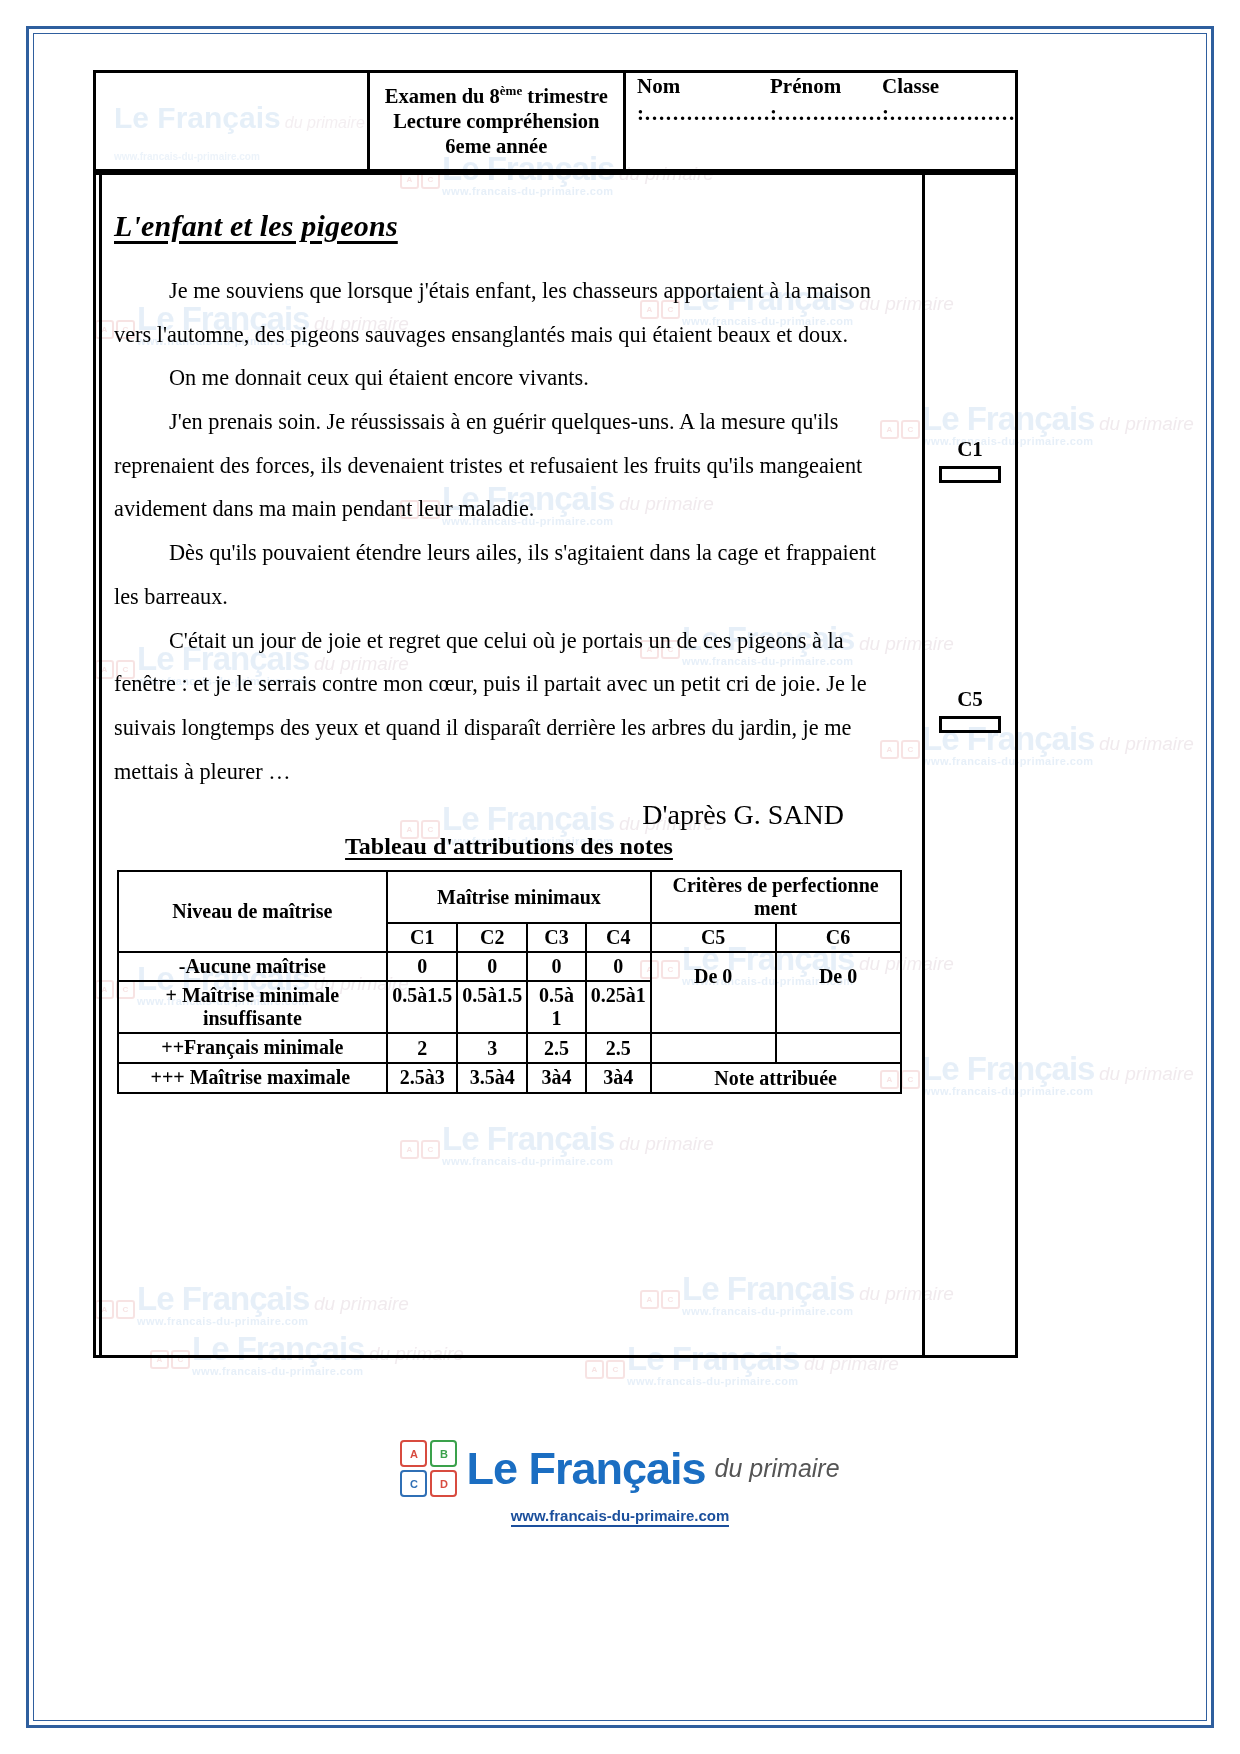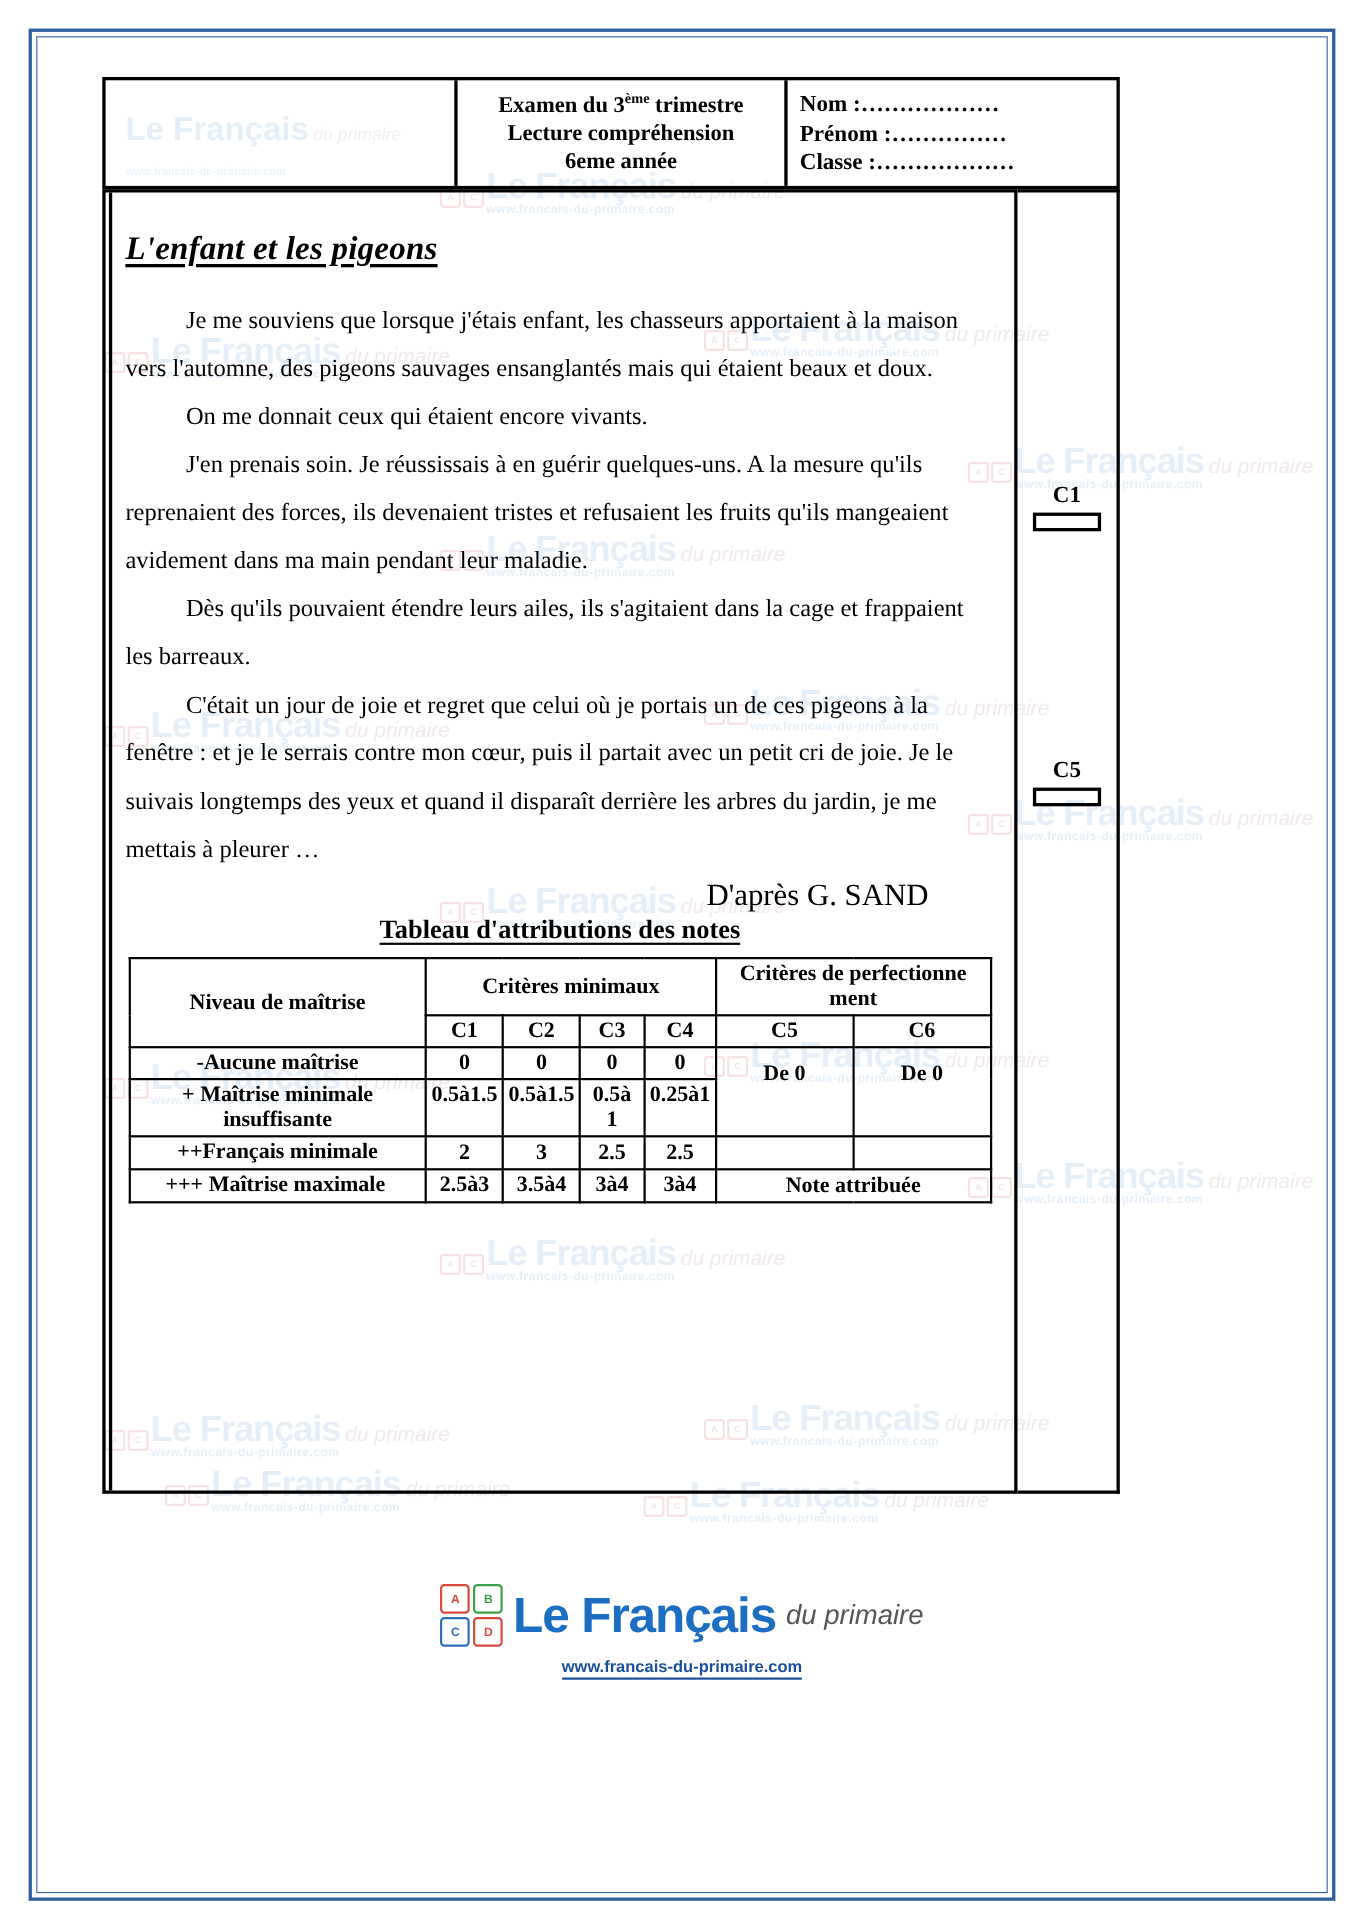--- a/index.html
+++ b/index.html
@@ -46,21 +46,21 @@
   .hdr{
     position:absolute;left:93px;top:70px;width:925px;height:102px;
     border:3px solid #000;box-sizing:border-box;
     display:flex;background:transparent;
   }
   .hdr-cell{box-sizing:border-box;}
   .hdr-logo{width:320px;border-right:3px solid #000;position:relative;}
   .hdr-mid{width:300px;border-right:3px solid #000;
     display:flex;flex-direction:column;align-items:center;justify-content:center;
     font-weight:bold;font-size:20.5px;line-height:1.23;}
-  .hdr-right{flex:1;display:flex;flex-direction:column;justify-content:center;
+  .hdr-right{flex:1;display:flex;flex-direction:row;justify-content:center;
     padding-left:11px;font-weight:bold;font-size:21px;line-height:1.27;}
   .sup{font-size:13px;vertical-align:super;}
 
   
   .hdr-logo-inner{
     position:absolute;left:18px;top:28px;opacity:.38;
   }
   .hdr-logo-main{font-family:"Liberation Sans",sans-serif;font-size:30px;font-weight:bold;color:#bcd6ef;}
   .hdr-logo-sub{font-family:"Liberation Sans",sans-serif;font-size:16px;color:#e2d5dc;font-style:italic;}
   .hdr-logo-url{font-family:"Liberation Sans",sans-serif;font-size:10px;font-weight:bold;color:#cfe0f2;margin-top:16px;}
@@ -171,21 +171,21 @@
 
   <div class="hdr">
     <div class="hdr-cell hdr-logo">
       <div class="hdr-logo-inner">
         <span class="hdr-logo-main">Le Français</span>
         <span class="hdr-logo-sub">du primaire</span>
         <div class="hdr-logo-url">www.francais-du-primaire.com</div>
       </div>
     </div>
     <div class="hdr-cell hdr-mid">
-      <div><span>Examen du 3</span><span class="sup">ème</span><span> trimestre</span></div>
+      <div><span>Examen du 8</span><span class="sup">ème</span><span> trimestre</span></div>
       <div>Lecture compréhension</div>
       <div>6eme année</div>
     </div>
     <div class="hdr-cell hdr-right">
       <div>Nom :………………</div>
       <div>Prénom :……………</div>
       <div>Classe :………………</div>
     </div>
   </div>
 
@@ -197,21 +197,21 @@
     <p class="para">Dès qu'ils pouvaient étendre leurs ailes, ils s'agitaient dans la cage et frappaient les barreaux.</p>
     <p class="para">C'était un jour de joie et regret que celui où je portais un de ces pigeons à la fenêtre : et je le serrais contre mon cœur, puis il partait avec un petit cri de joie. Je le suivais longtemps des yeux et quand il  disparaît derrière les arbres du jardin, je me mettais à pleurer …</p>
     <div class="author">D'après G. SAND</div>
 
     <div class="tbl-title">Tableau d'attributions des notes</div>
 
     <table class="notes">
       <tbody>
         <tr>
           <th class="hniv" rowspan="2">Niveau de maîtrise</th>
-          <th class="hcrit" colspan="4">Critères minimaux</th>
+          <th class="hcrit" colspan="4">Maîtrise minimaux</th>
           <th class="hperf" colspan="2" rowspan="1">Critères de perfectionne ment</th>
         </tr>
         <tr>
           <th class="ccode">C1</th>
           <th class="ccode">C2</th>
           <th class="ccode">C3</th>
           <th class="ccode">C4</th>
           <th class="ccode">C5</th>
           <th class="ccode">C6</th>
         </tr>

